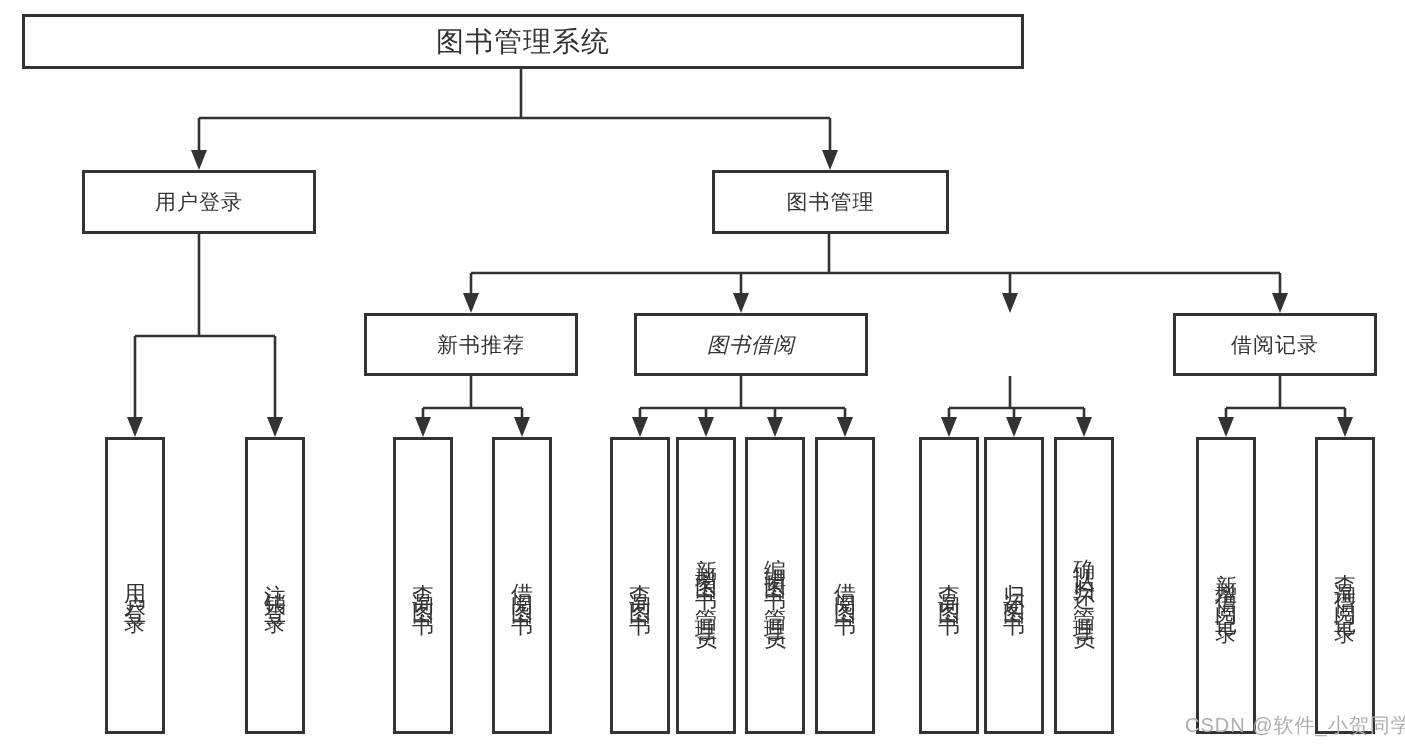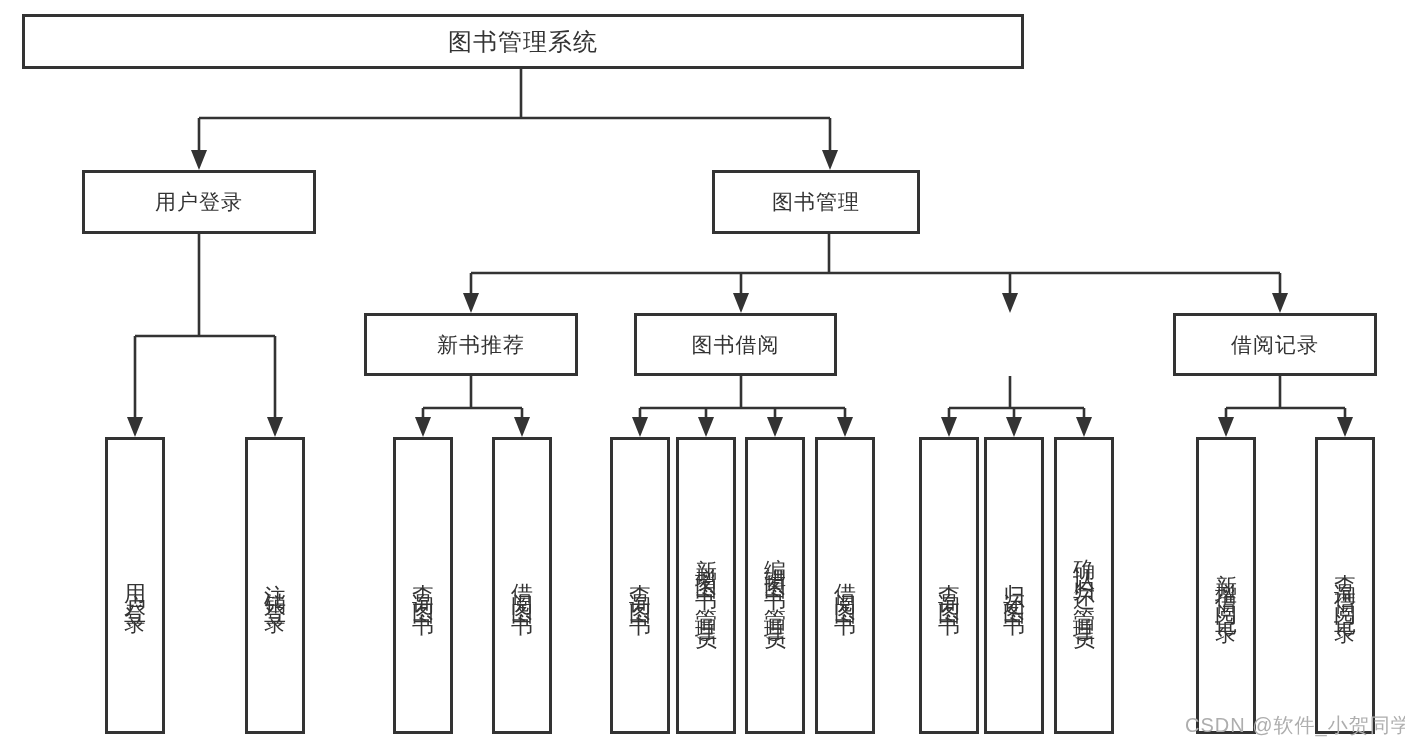--- a/index.html
+++ b/index.html
@@ -22,21 +22,21 @@
     box-sizing: border-box;
     background: #ffffff;
     border: 3px solid #333333;
     display: flex;
     align-items: center;
     justify-content: center;
     font-size: 21px;
     letter-spacing: 1px;
     white-space: nowrap;
   }
-  .hbox.root { font-size: 24px; }
+  .hbox.root { font-size: 28px; }
   .vbox {
     position: absolute;
     box-sizing: border-box;
     background: #ffffff;
     border: 3px solid #333333;
     display: flex;
     align-items: center;
     justify-content: center;
     top: 437px;
     width: 60px;
@@ -101,24 +101,24 @@
       <polygon points="1006,417 1022,417 1014,437"></polygon>
       <polygon points="1076,417 1092,417 1084,437"></polygon>
       <polygon points="1218,417 1234,417 1226,437"></polygon>
       <polygon points="1337,417 1353,417 1345,437"></polygon>
     </g>
   </svg>
 
   <div class="hbox root" style="left:22px; top:14px; width:1002px; height:55px;">图书管理系统</div>
 
   <div class="hbox" style="left:82px; top:170px; width:234px; height:64px;">用户登录</div>
-  <div class="hbox" style="left:712px; top:170px; width:208px; height:64px;">图书管理</div>
+  <div class="hbox" style="left:712px; top:170px; width:237px; height:64px;">图书管理</div>
 
   <div class="hbox" style="left:364px; top:313px; width:214px; height:63px;padding-left:20px;">新书推荐</div>
-  <div class="hbox" style="left:634px; top:313px; width:203px; height:63px;">图书借阅</div>
+  <div class="hbox" style="left:634px; top:313px; width:234px; height:63px;font-style:italic;">图书借阅</div>
   <div class="hbox" style="left:1173px; top:313px; width:204px; height:63px;">借阅记录</div>
 
   <div class="vbox" style="left:105px;">
     <span class="vlabel">用户登录</span>
   </div>
   <div class="vbox" style="left:245px;">
     <span class="vlabel">注销登录</span>
   </div>
 
   <div class="vbox" style="left:393px;">

